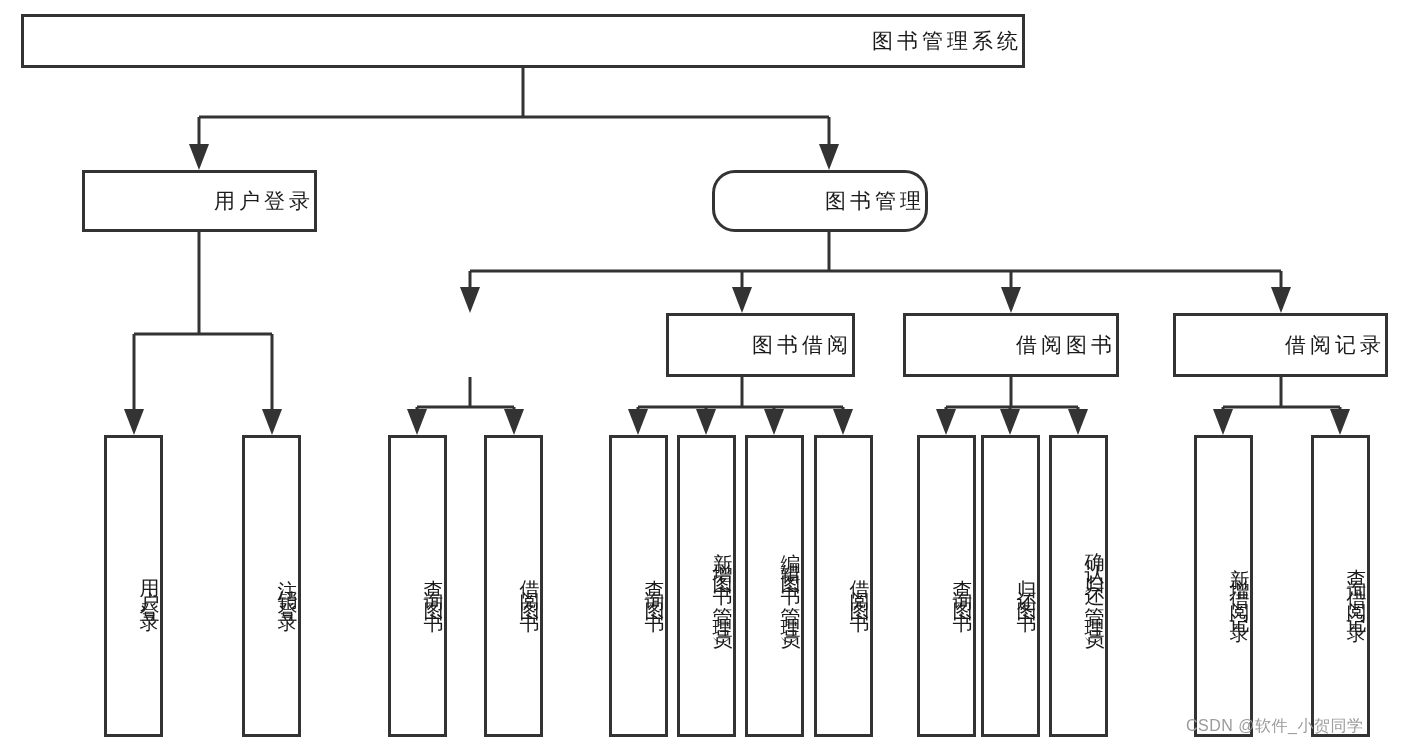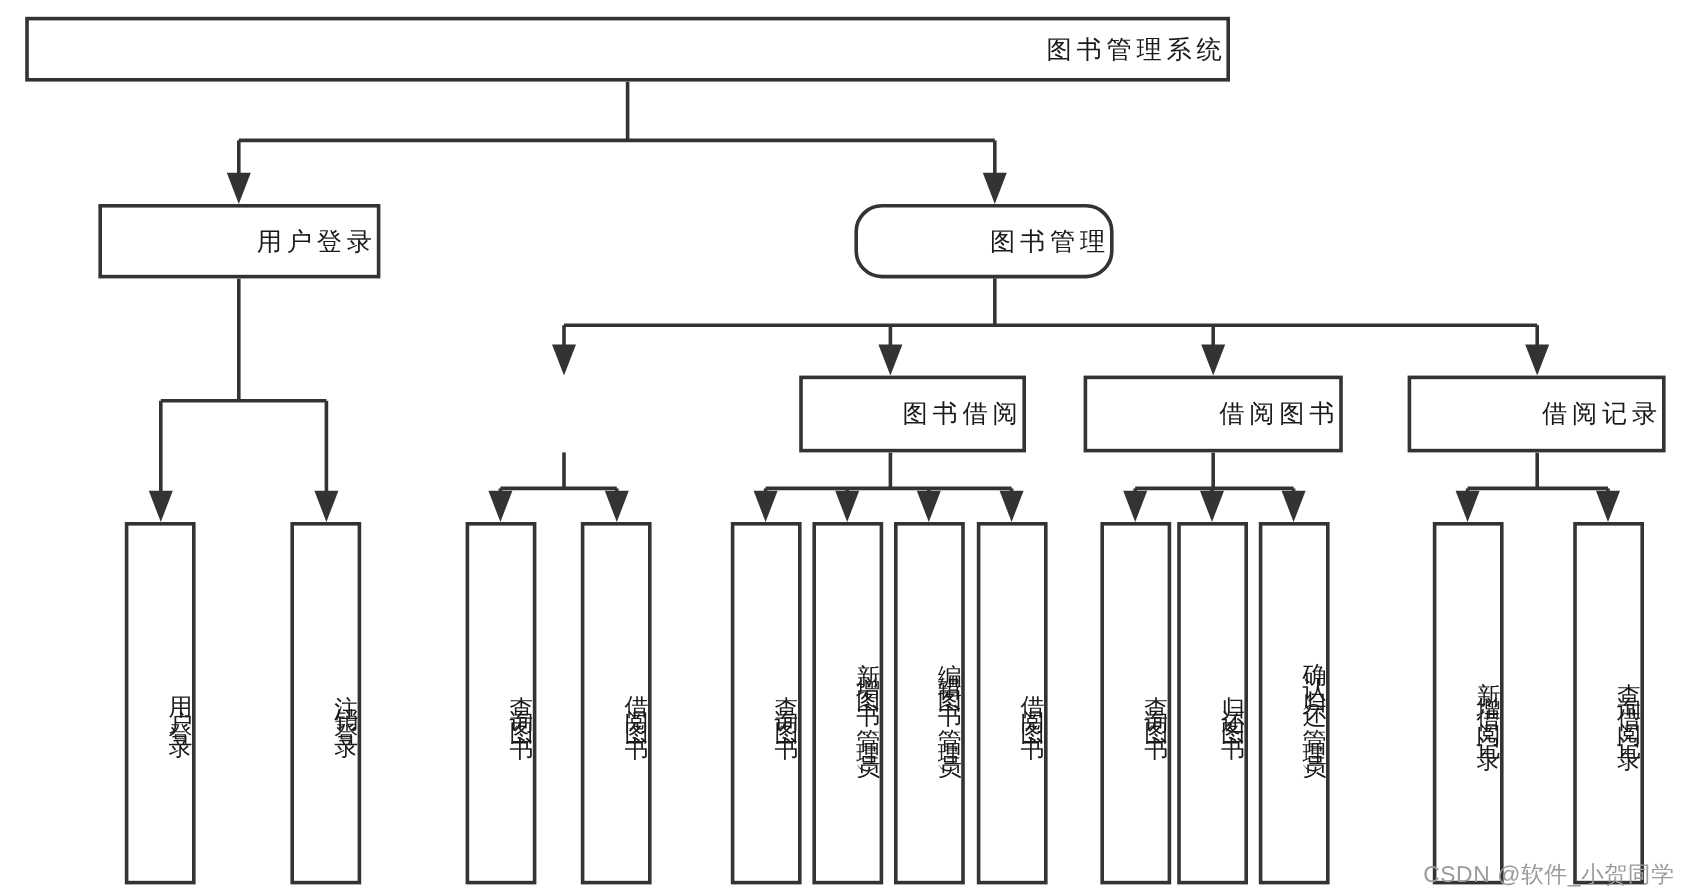--- a/index.html
+++ b/index.html
@@ -68,21 +68,21 @@
   
   .lf-g1-0{left:104px;} .lf-g1-1{left:242px;}
   .lf-g2-0{left:388px;} .lf-g2-1{left:484px;}
   .lf-g3-0{left:609px;} .lf-g3-1{left:677px;} .lf-g3-2{left:745px;} .lf-g3-3{left:814px;}
   .lf-g4-0{left:917px;} .lf-g4-1{left:981px;} .lf-g4-2{left:1049px;}
   .lf-g5-0{left:1194px;} .lf-g5-1{left:1311px;}
   .watermark{
     position:absolute;
     left:1186px;
     top:716px;
-    font-size:19px;
+    font-size:16px;
     letter-spacing:0.5px;
     color:var(--watermark);
     white-space:nowrap;
     z-index:5;
   }
 </style>
 </head>
 <body>
 
 <div class="canvas">

